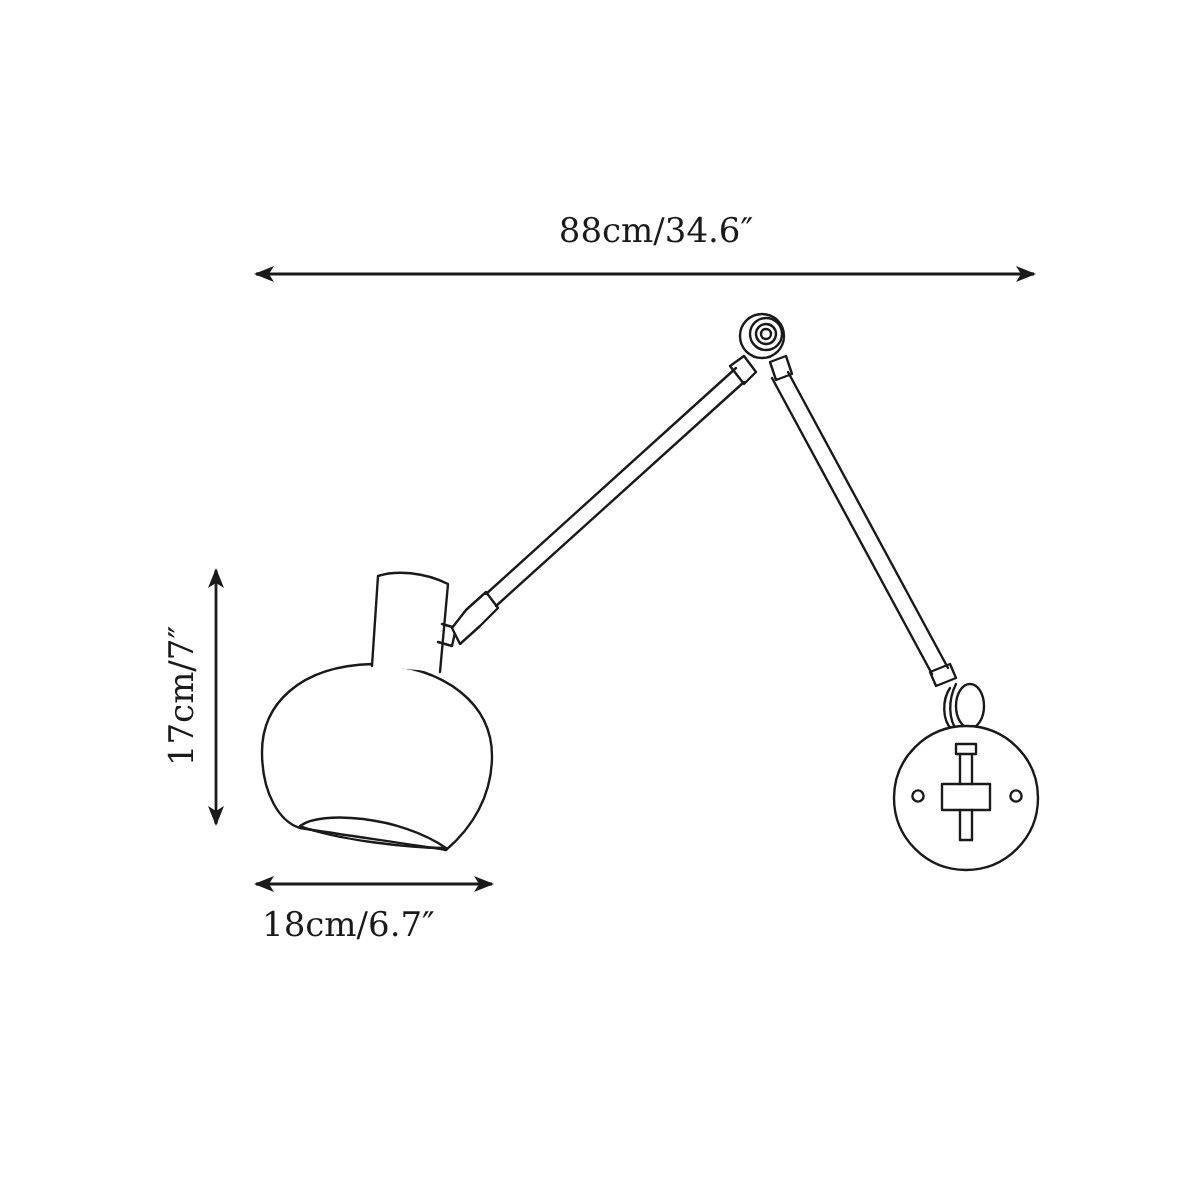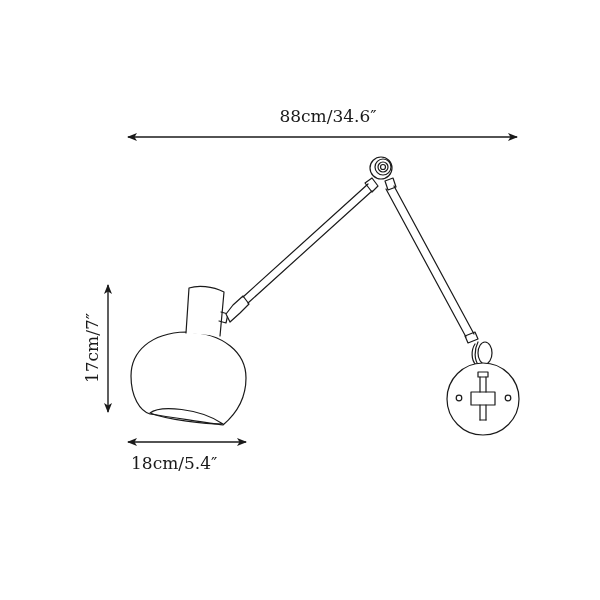--- a/index.html
+++ b/index.html
@@ -97,14 +97,14 @@
         <line x1="486" y1="405" x2="486" y2="420"></line>
         <line x1="480" y1="420" x2="486" y2="420"></line>
         <circle cx="459" cy="398" r="2.8"></circle>
         <circle cx="508" cy="398" r="2.8"></circle>
       </g>
     </g>
   </svg>
 
   <div class="dim-label label-width">88cm/34.6″</div>
   <div class="dim-label label-height">17cm/7″</div>
-  <div class="dim-label label-shade-width">18cm/5.4″</div>
+  <div class="dim-label label-shade-width">18cm/6.7″</div>
 </div>
 
 </body></html>

